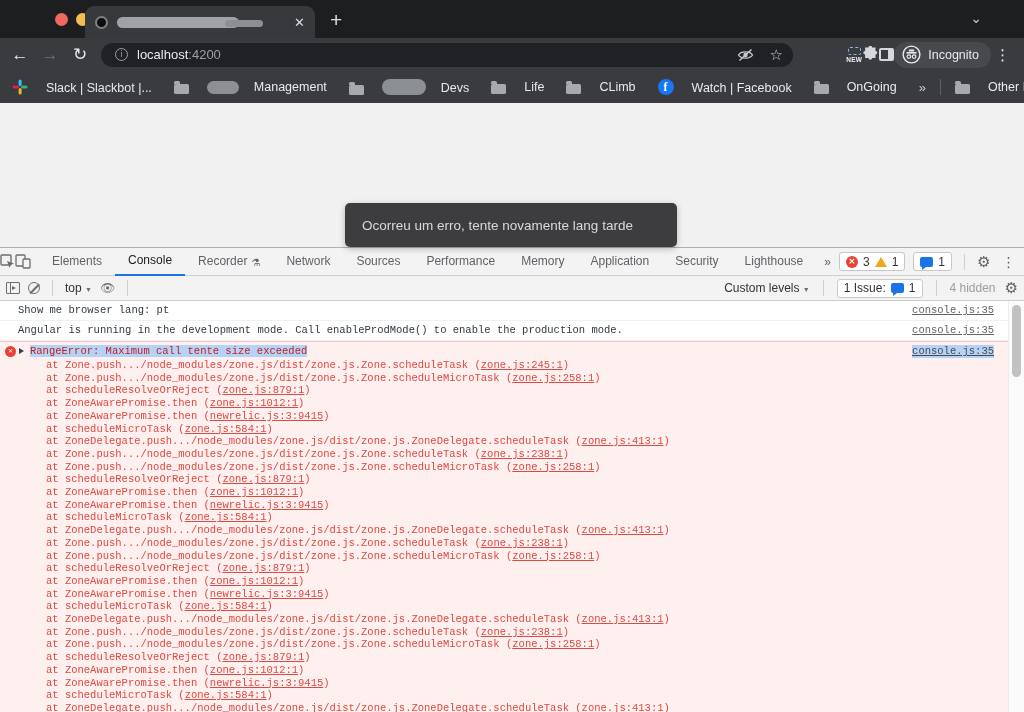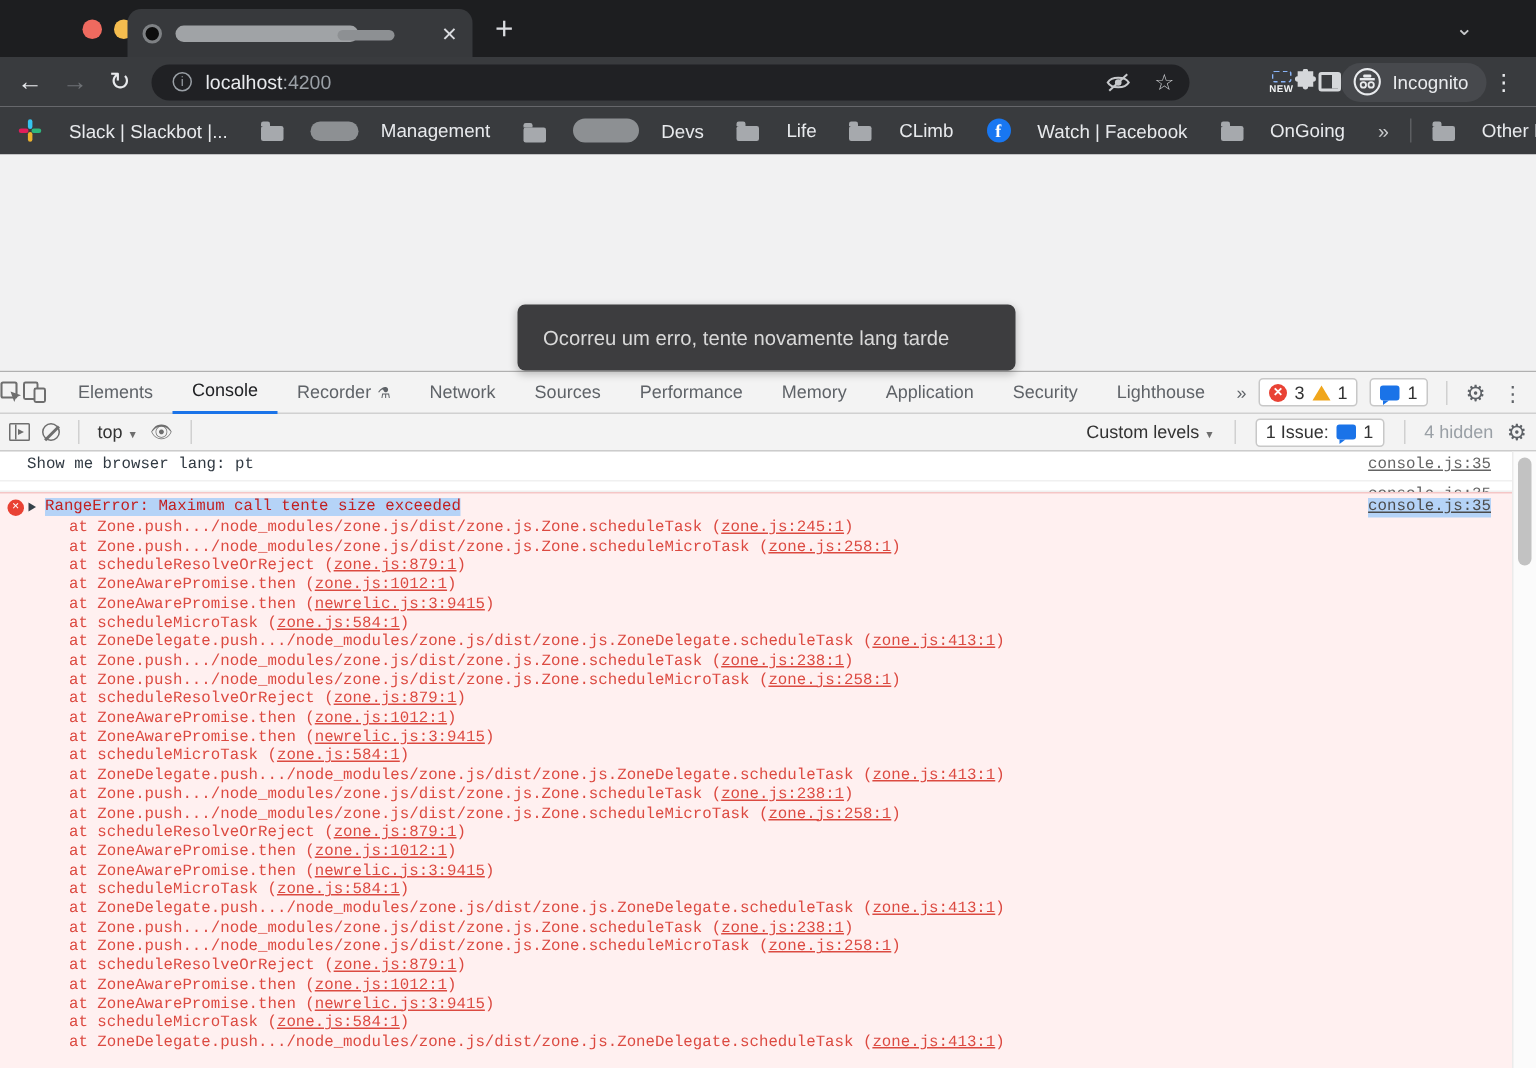--- a/index.html
+++ b/index.html
@@ -308,21 +308,21 @@
         </div>
         <span class="dt-vsep"></span>
         <span class="hidden-lbl">4 hidden</span>
         <span class="gear-ico">⚙</span>
       </div>
     </div>
 
     <div class="console">
       <div id="console-rows">
           <div class="c-row"><span>Show me browser lang: pt</span><a class="src-link">console.js:35</a></div>
-          <div class="c-row"><a class="src-link">console.js:35</a></div>
+          <div class="c-row"><span>Angular is running in the development mode. Call enableProdMode() to enable the production mode.</span><a class="src-link">console.js:35</a></div>
         </div>
       <div class="error-block">
         <div class="error-head">
           <span class="x-ico">✕</span>
           <span class="tri"></span>
           <span class="error-title">RangeError: Maximum call tente size exceeded</span>
           <a class="src-link sel">console.js:35</a>
         </div>
         <div class="stack" id="stack-lines">
             <div>at Zone.push.../node_modules/zone.js/dist/zone.js.Zone.scheduleTask (<a>zone.js:245:1</a>)</div>

